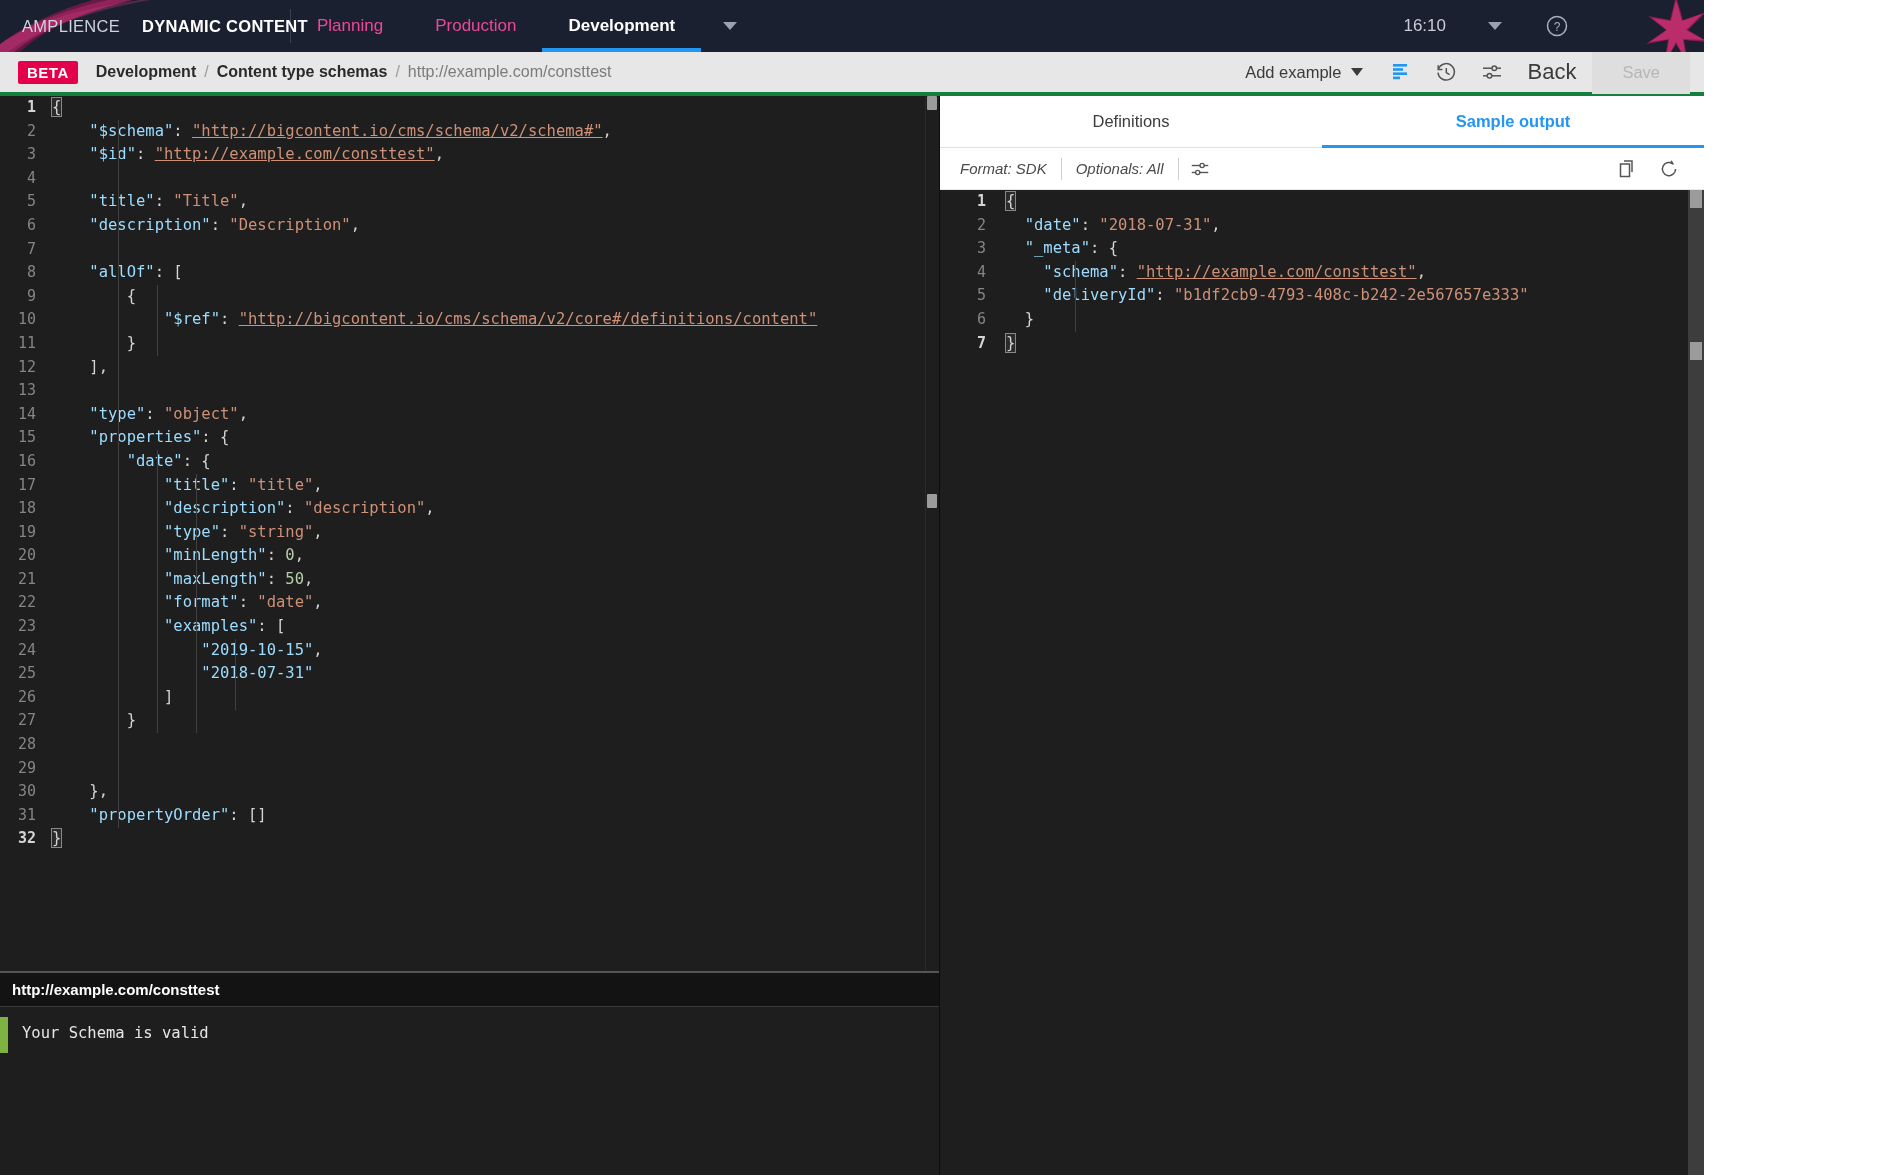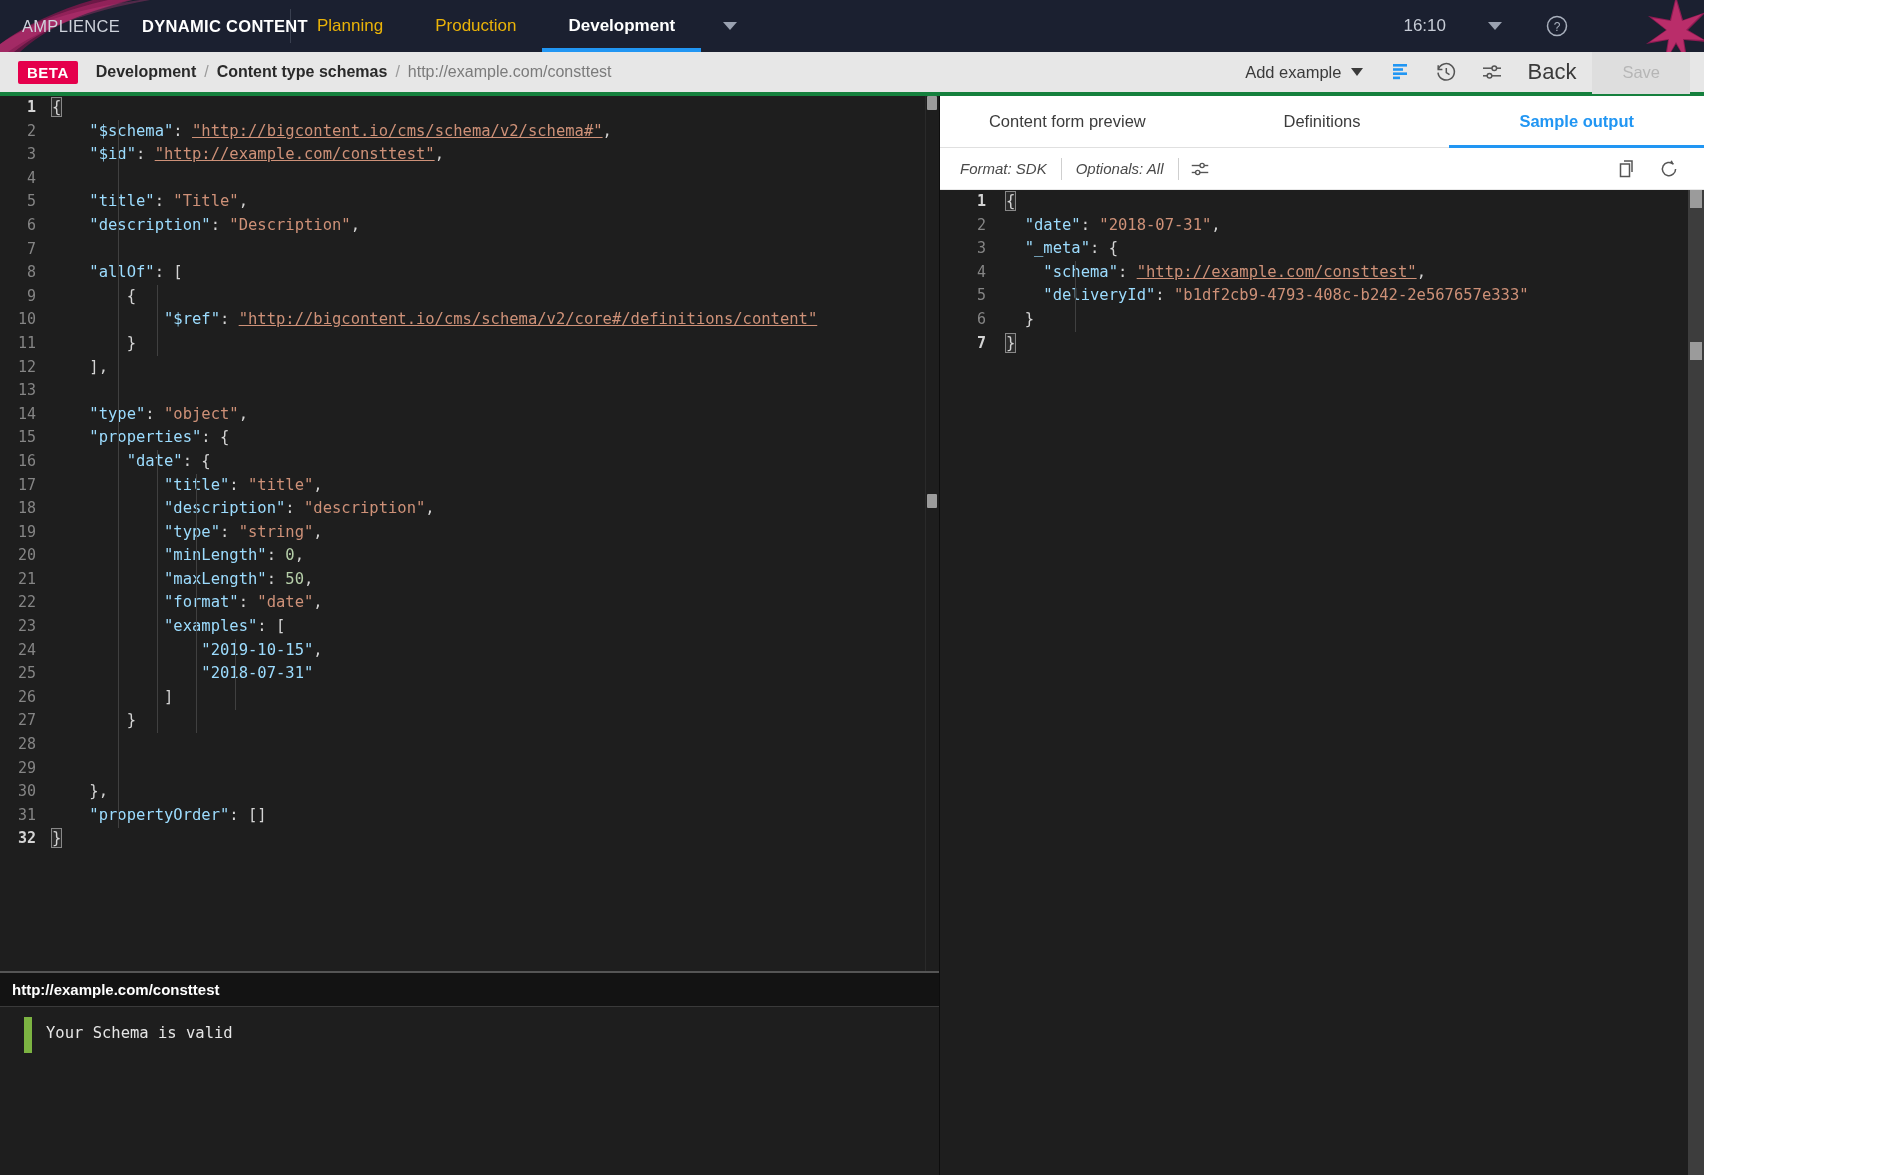--- a/index.html
+++ b/index.html
@@ -49,21 +49,21 @@
   .caret {
     width: 0; height: 0;
     border-left: 7px solid transparent;
     border-right: 7px solid transparent;
     border-top: 8px solid #9aa1b0;
   }
   .navtabs { display: flex; align-items: stretch; }
   .navtab {
     display: flex; align-items: center;
     padding: 0 26px;
-    color: #eab308; font-size: 17px;
+    color: #ec4899; font-size: 17px;
     position: relative;
     cursor: pointer;
   }
   .navtab.active { color: #ffffff; font-weight: 700; }
   .navtab.active::after {
     content: ""; position: absolute; left: 0; right: 0; bottom: 0;
     height: 4px; background: #2196f3;
   }
   .navtab-caret { display: flex; align-items: center; padding: 0 22px; cursor: pointer; }
 
@@ -181,21 +181,21 @@
   
   .valpanel { flex: none; border-top: 2px solid #555; background: #1e1e1e; }
   .val-head {
     background: #131313;
     color: #ffffff; font-weight: 700;
     font-size: 15px;
     padding: 8px 12px;
     border-bottom: 1px solid #3a3a3a;
     font-family: "Liberation Sans", sans-serif;
   }
-  .val-body { position: relative; background: #1e1e1e; height: 168px; padding-left: 24px; }
+  .val-body { position: relative; background: #1e1e1e; height: 168px; }
   .val-msg {
     display: flex; align-items: flex-start;
     padding: 10px 0 0 0;
   }
   .val-accent { width: 8px; height: 36px; background: #7cb342; flex: none; }
   .val-text {
     color: #e6e6e6; font-size: 15.5px;
     font-family: "DejaVu Sans Mono", monospace;
     padding: 7px 0 0 14px;
   }
@@ -421,23 +421,20 @@
           <div class="val-msg">
             <div class="val-accent"></div>
             <div class="val-text">Your Schema is valid</div>
           </div>
         </div>
       </div>
     </div>
 
     <div class="right">
       <div class="ptabs">
-        <div class="ptab">
-          <span>Content form preview</span>
-        </div>
         <div class="ptab">
           <span>Definitions</span>
         </div>
         <div class="ptab active">
           <span>Sample output</span>
         </div>
       </div>
 
       <div class="ptoolbar">
         <span class="fmt">Format: SDK</span>

